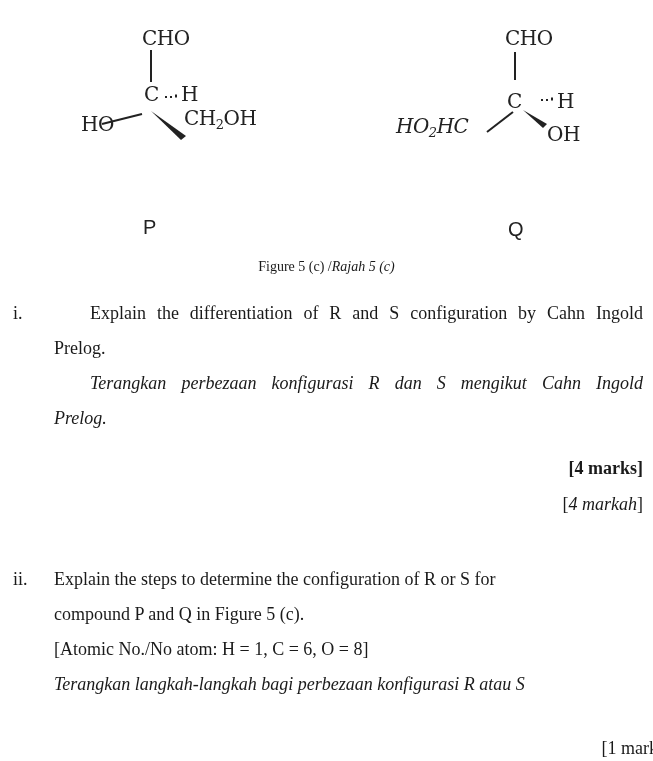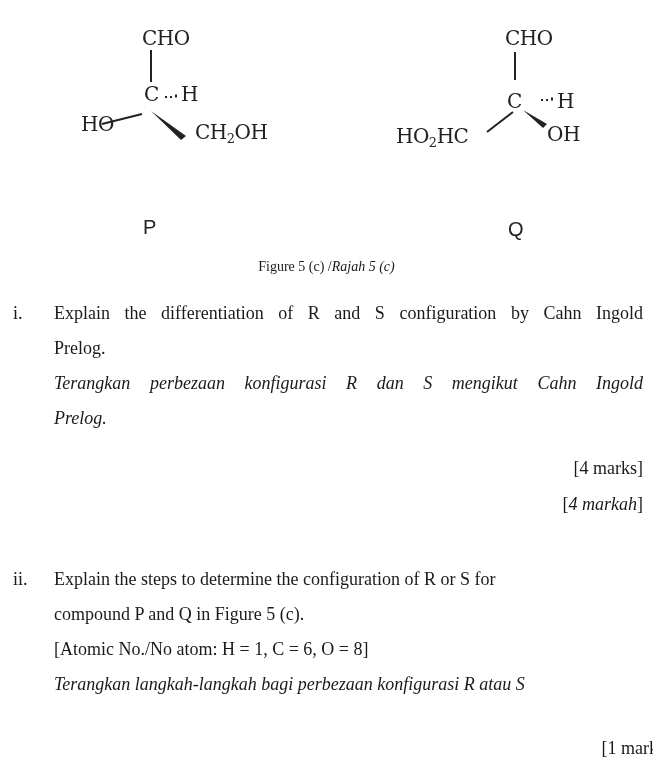--- a/index.html
+++ b/index.html
@@ -79,20 +79,21 @@
     }
     .line {
       height: 35px;
       line-height: 35px;
       white-space: nowrap;
     }
     .justify {
       text-align: justify;
       text-align-last: justify;
       white-space: normal;
+      margin-left: 36px;
     }
     .ital { font-style: italic; }
     .marks {
       position: absolute;
       right: 10px;
       font-size: 18px;
       text-align: right;
     }
   </style>
 </head>
@@ -110,60 +111,60 @@
       <line x1="85" y1="77" x2="87" y2="77" stroke="#222" stroke-width="2"></line>
       <line x1="90" y1="77" x2="92" y2="77" stroke="#222" stroke-width="2"></line>
       <line x1="95" y1="76" x2="97" y2="76" stroke="#222" stroke-width="3"></line>
 
       <polygon points="71,91 106,116 101,120" fill="#222"></polygon>
     </svg>
     <span class="atom" style="left:62px; top:8px;">CHO</span>
     <span class="atom" style="left:64px; top:64px;">C</span>
     <span class="atom" style="left:101px; top:64px;">H</span>
     <span class="atom" style="left:1px; top:94px;">HO</span>
-    <span class="atom" style="left:104px; top:102px;margin-left:11px;"><span>CH</span><sub>2</sub><span>OH</span></span>
+    <span class="atom" style="left:104px; top:88px;"><span>CH</span><sub>2</sub><span>OH</span></span>
   </div>
 
   <div class="mol" style="left:395px; top:20px; width:220px; height:170px;">
     <svg width="220" height="170">
 
       <line x1="120" y1="32" x2="120" y2="60" stroke="#222" stroke-width="2"></line>
 
       <line x1="92" y1="112" x2="118" y2="92" stroke="#222" stroke-width="2"></line>
 
       <line x1="146" y1="80" x2="148" y2="80" stroke="#222" stroke-width="2"></line>
       <line x1="151" y1="80" x2="153" y2="80" stroke="#222" stroke-width="2"></line>
       <line x1="156" y1="79" x2="158" y2="79" stroke="#222" stroke-width="3"></line>
 
       <polygon points="128,90 152,104 148,108" fill="#222"></polygon>
     </svg>
     <span class="atom" style="left:110px; top:8px;">CHO</span>
     <span class="atom" style="left:112px; top:71px;">C</span>
     <span class="atom" style="left:162px; top:71px;">H</span>
-    <span class="atom" style="left:1px; top:106px;"><span>HO</span><sub>2</sub><span>HC</span></span>
+    <span class="atom" style="left:1px; top:96px;font-style:italic;"><span>HO</span><sub>2</sub><span>HC</span></span>
     <span class="atom" style="left:152px; top:104px;">OH</span>
   </div>
 
   <span class="mol-label" style="left:143px; top:216px;">P</span>
   <span class="mol-label" style="left:508px; top:218px;">Q</span>
 
   <div class="caption">
     <span>Figure 5 (c) /</span><i>Rajah 5 (c)</i>
   </div>
 </div>
 
 <div class="q-block" style="top:296px; height:230px;">
   <span class="q-num line">i.</span>
   <div class="q-body">
     <div class="line justify">Explain the differentiation of R and S configuration by Cahn Ingold</div>
     <div class="line">Prelog.</div>
     <div class="line justify ital">Terangkan perbezaan  konfigurasi R dan S mengikut Cahn Ingold</div>
     <div class="line ital">Prelog.</div>
   </div>
-  <div class="marks" style="top:162px;">[4 marks]</div>
+  <div class="marks" style="top:162px;font-weight:bold;">[4 marks]</div>
   <div class="marks" style="top:198px;"><span>[</span><i>4 markah</i><span>]</span></div>
 </div>
 
 <div class="q-block" style="top:562px; height:199px;padding-left:28px;">
   <span class="q-num line">ii.</span>
   <div class="q-body">
     <div class="line">Explain the steps to determine the configuration of R or S for</div>
     <div class="line">compound P and Q in Figure 5 (c).</div>
     <div class="line">[Atomic No./No atom: H = 1, C = 6, O = 8]</div>
     <div class="line ital">Terangkan langkah-langkah bagi perbezaan konfigurasi R atau S</div>

